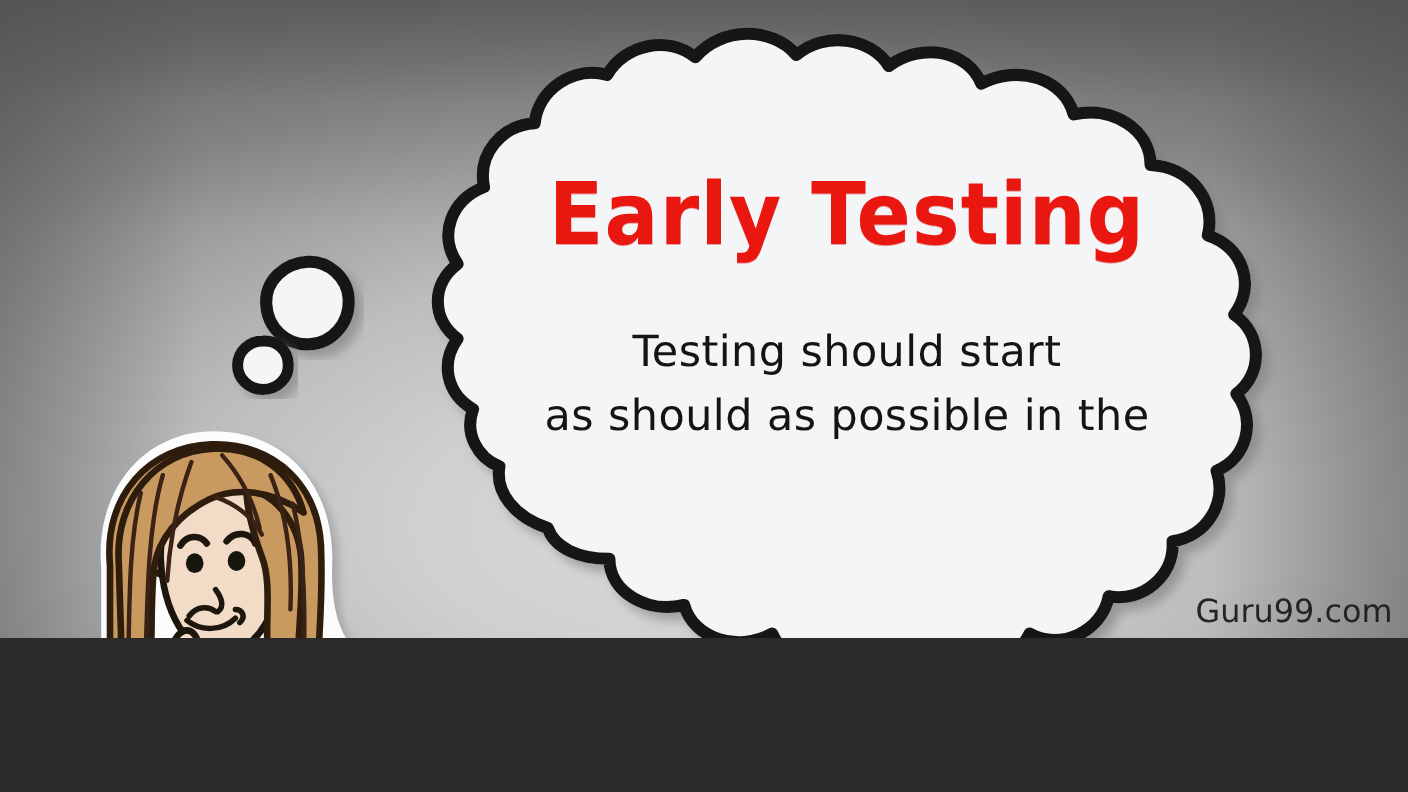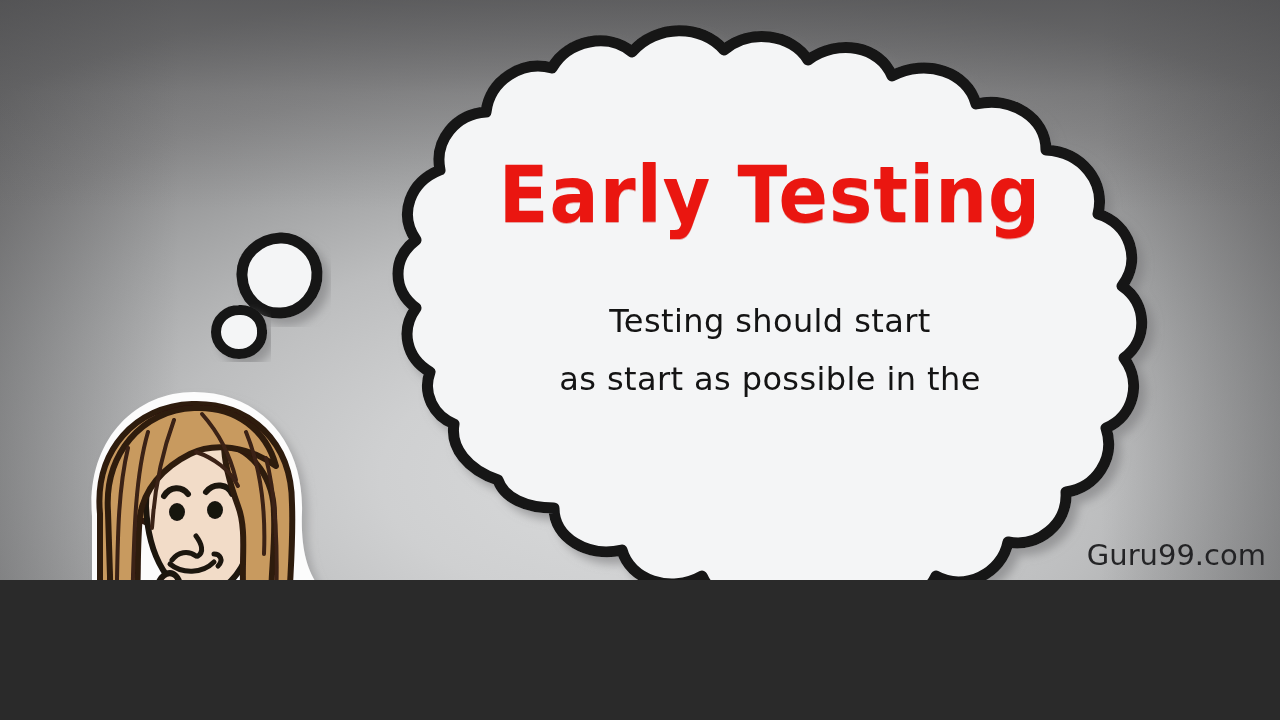--- a/index.html
+++ b/index.html
@@ -74,21 +74,21 @@
     font-weight: 700;
     letter-spacing: 1px;
     color: #ea1610;
     margin: 40px 0 0 0;
     transform: scale(1.04, 1.12);
     text-shadow: 0 1px 0 rgba(200,20,14,0.35);
   }
   #body-text {
     margin: 62px 0 0 0;
     font-family: "DejaVu Sans", sans-serif;
-    font-size: 32px;
+    font-size: 39px;
     line-height: 58px;
     font-weight: 400;
     color: #141414;
     letter-spacing: 0.4px;
   }
   #body-text .line { display: block; white-space: nowrap; }
 
   
   #watermark {
     position: absolute;
@@ -175,21 +175,21 @@
       <g filter="url(#cloudShadow)">
         <path d="M34 12 C 46 11, 57 20, 57 33 C 58 46, 47 56, 34 56 C 21 56, 11 46, 11 34 C 11 21, 22 12, 34 12 Z" fill="#f4f5f6" stroke="#141414" stroke-width="10" stroke-linejoin="round"></path>
       </g>
     </svg>
   </div>
 
   <div id="cloud-text">
     <div id="title" style="color: rgb(234, 22, 16);">Early Testing</div>
     <div id="body-text" style="color: rgb(20, 20, 20);">
       <span class="line">Testing should start</span>
-      <span class="line">as start as possible in the</span>
+      <span class="line">as should as possible in the</span>
     </div>
   </div>
 
   <div id="watermark">Guru99.com</div>
 
   <div id="character">
     <svg width="300" height="340" viewBox="0 0 300 340" aria-hidden="true">
       <defs>
         <filter id="charShadow" x="-20%" y="-20%" width="150%" height="150%">
           <feDropShadow dx="6" dy="6" stdDeviation="4" flood-color="#8a8b8d" flood-opacity="0.55"></feDropShadow>

